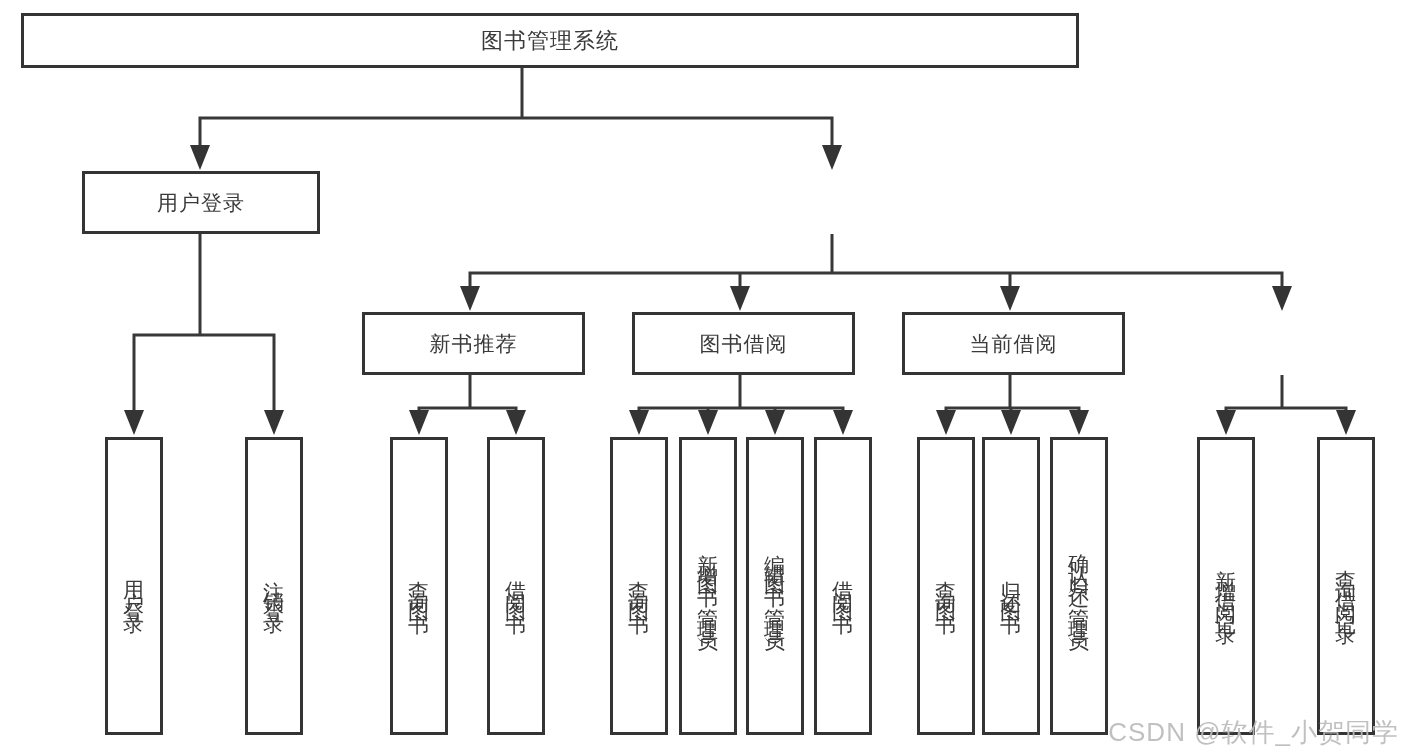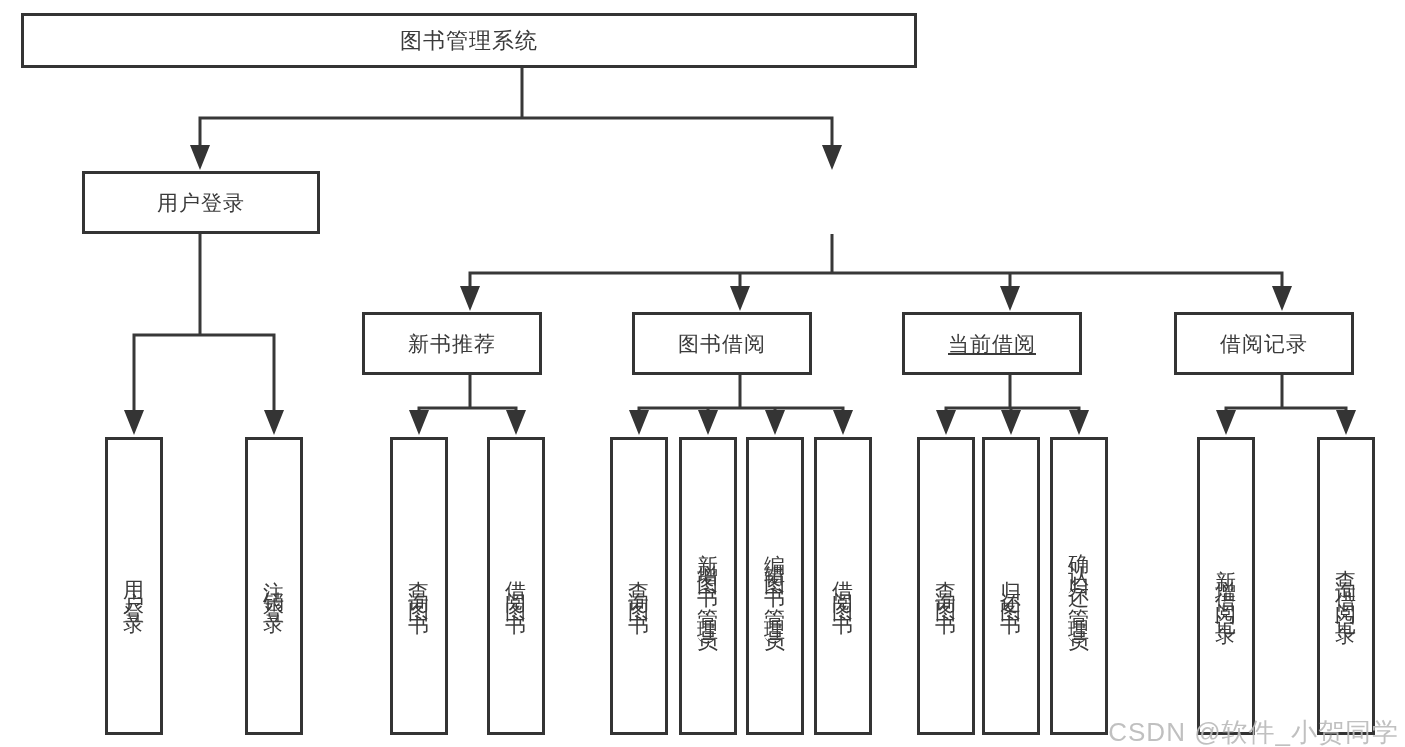--- a/index.html
+++ b/index.html
@@ -31,25 +31,25 @@
     align-items: center;
     justify-content: center;
     z-index: 2;
   }
   .node.h {
     font-size: 21px;
     letter-spacing: 1px;
     white-space: nowrap;
   }
   .node.root {
-    left: 21px; top: 13px; width: 896px; height: 55px;
+    left: 21px; top: 13px; width: 1058px; height: 55px;
     font-size: 22px;
   }
   .node.lvl2 { top: 171px; width: 238px; height: 63px; }
-  .node.lvl3 { top: 312px; width: 180px; height: 63px; }
+  .node.lvl3 { top: 312px; width: 223px; height: 63px; }
   .node.leaf { top: 437px; width: 58px; height: 298px; }
   .leaf-label {
     writing-mode: vertical-rl;
     text-orientation: mixed;
     font-size: 21px;
     line-height: 1;
     letter-spacing: 11px;
     white-space: nowrap;
   }
   .watermark {
@@ -122,25 +122,22 @@
   <div class="node lvl2 h" style="left:82px;">
     <span>用户登录</span>
   </div>
 
   <div class="node lvl3 h" style="left:362px;">
     <span>新书推荐</span>
   </div>
   <div class="node lvl3 h" style="left:632px;justify-content:center;">
     <span>图书借阅</span>
   </div>
-  <div class="node lvl3 h" style="left:902px;text-decoration:underline;">
+  <div class="node lvl3 h" style="left:902px;">
     <span>当前借阅</span>
-  </div>
-  <div class="node lvl3 h" style="left:1174px;">
-    <span>借阅记录</span>
   </div>
 
   <div class="node leaf" style="left:105px;">
     <span class="leaf-label">用户登录</span>
   </div>
   <div class="node leaf" style="left:245px;">
     <span class="leaf-label">注销登录</span>
   </div>
 
   <div class="node leaf" style="left:390px;">

